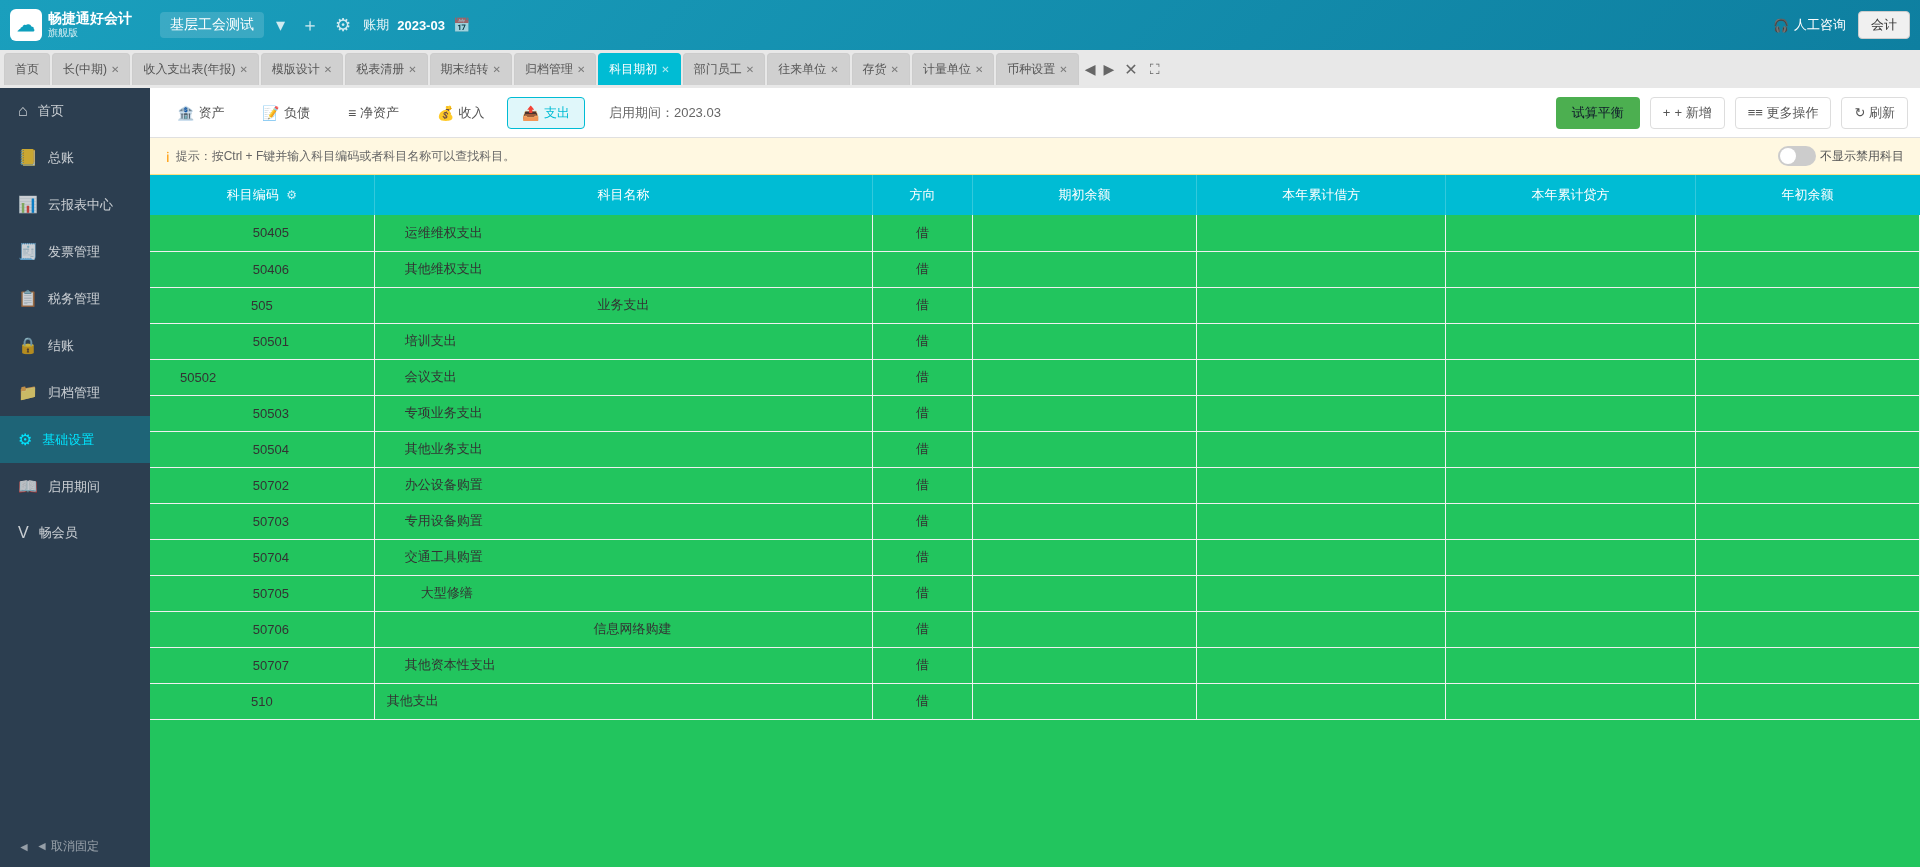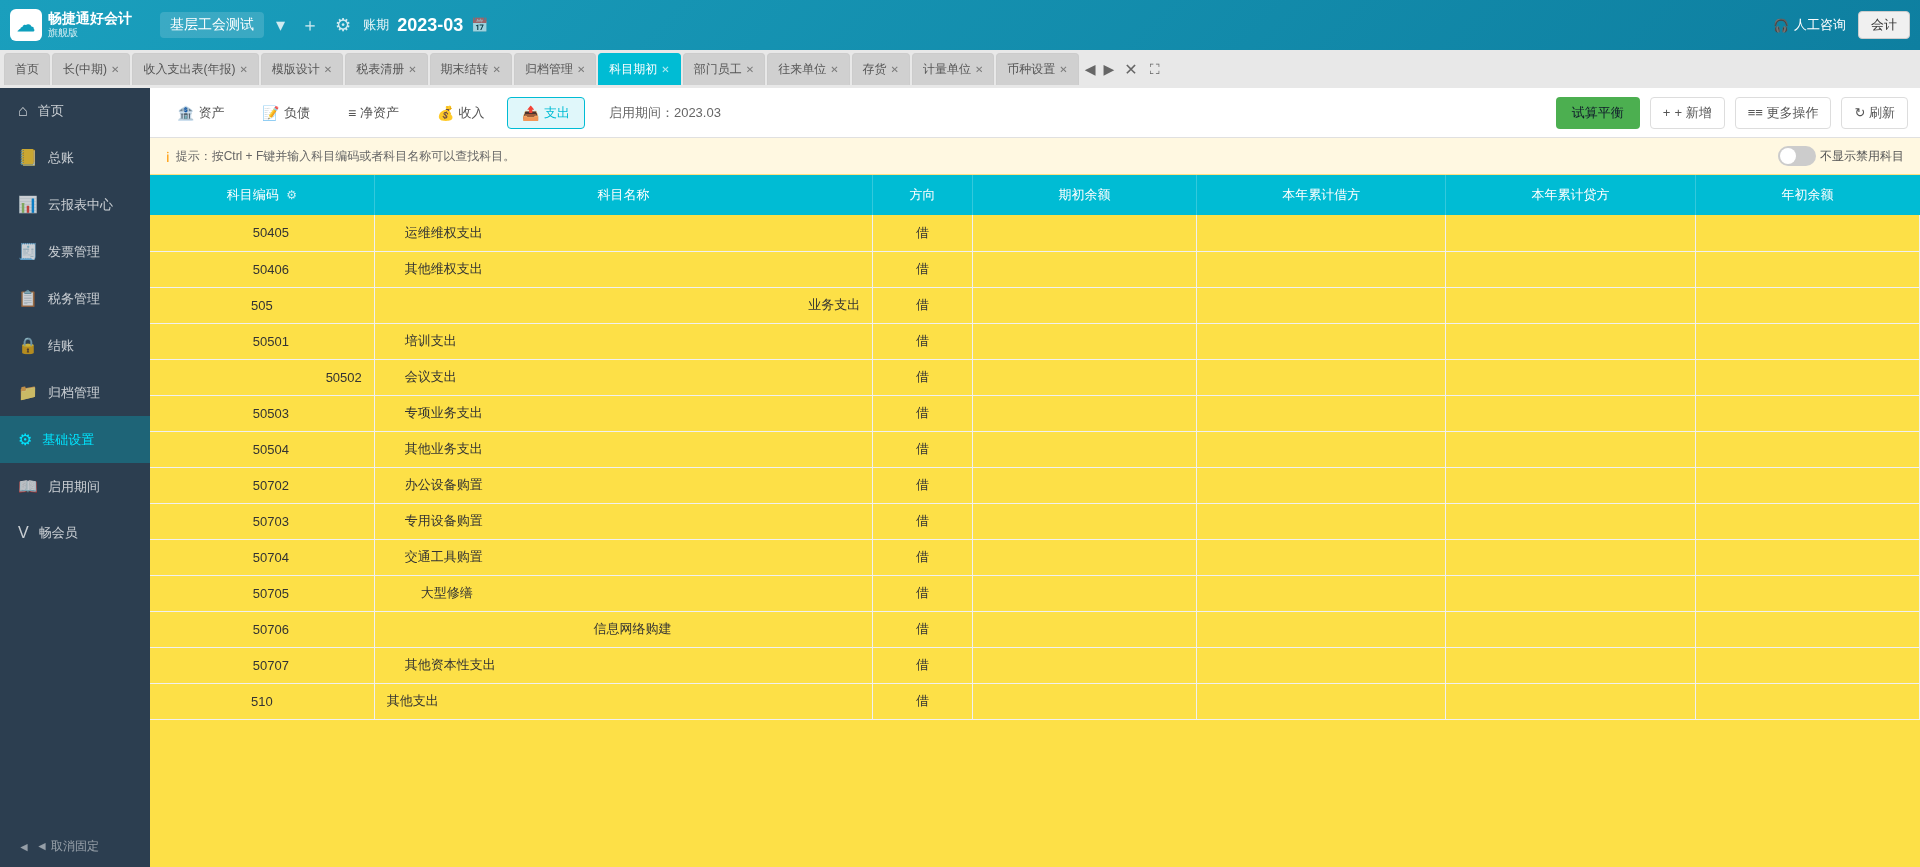--- a/index.html
+++ b/index.html
@@ -42,21 +42,21 @@
       padding: 4px 10px;
       border-radius: 4px;
       cursor: pointer;
     }
     .header-btn {
       background: none; border: none; cursor: pointer;
       color: rgba(255,255,255,0.8); font-size: 18px;
       padding: 4px;
     }
     .period-label { color: rgba(255,255,255,0.9); font-size: 13px; }
-    .period-value { color: #fff; font-size: 18px; font-weight: bold; }
+    .period-value { color: #fff; font-size: 13px; font-weight: bold; }
     .header-right {
       display: flex;
       align-items: center;
       gap: 12px;
     }
     .support-btn {
       display: flex; align-items: center; gap: 4px;
       color: #fff; font-size: 13px; cursor: pointer;
     }
     .account-btn {
@@ -280,21 +280,21 @@
       border-radius: 50%;
       top: 2px; left: 2px;
       transition: left 0.2s;
     }
 
     
     .table-container {
       flex: 1;
       overflow-y: auto;
       overflow-x: hidden;
-      background: #fde047;
+      background: #22c55e;
       position: relative;
     }
     .data-table {
       width: 100%;
       border-collapse: collapse;
       font-size: 13px;
     }
     .data-table thead tr {
       background: #00bcd4;
       color: #fff;
@@ -556,38 +556,38 @@
               <td style="text-align: center; padding-left: 30px;">50406</td>
               <td style="text-align: left; padding-left: 30px;">其他维权支出</td>
               <td>借</td>
               <td></td>
               <td></td>
               <td></td>
               <td></td>
             </tr>
             <tr>
               <td style="text-align: center;">505</td>
-              <td style="text-align: right;">业务支出</td>
+              <td style="text-align: center;">业务支出</td>
               <td>借</td>
               <td></td>
               <td></td>
               <td></td>
               <td></td>
             </tr>
             <tr>
               <td style="text-align: center; padding-left: 30px;">50501</td>
               <td style="text-align: left; padding-left: 30px;">培训支出</td>
               <td>借</td>
               <td></td>
               <td></td>
               <td></td>
               <td></td>
             </tr>
             <tr>
-              <td style="text-align: right; padding-left: 30px;">50502</td>
+              <td style="text-align: left; padding-left: 30px;">50502</td>
               <td style="text-align: left; padding-left: 30px;">会议支出</td>
               <td>借</td>
               <td></td>
               <td></td>
               <td></td>
               <td></td>
             </tr>
             <tr>
               <td style="text-align: center; padding-left: 30px;">50503</td>
               <td style="text-align: left; padding-left: 30px;">专项业务支出</td>

